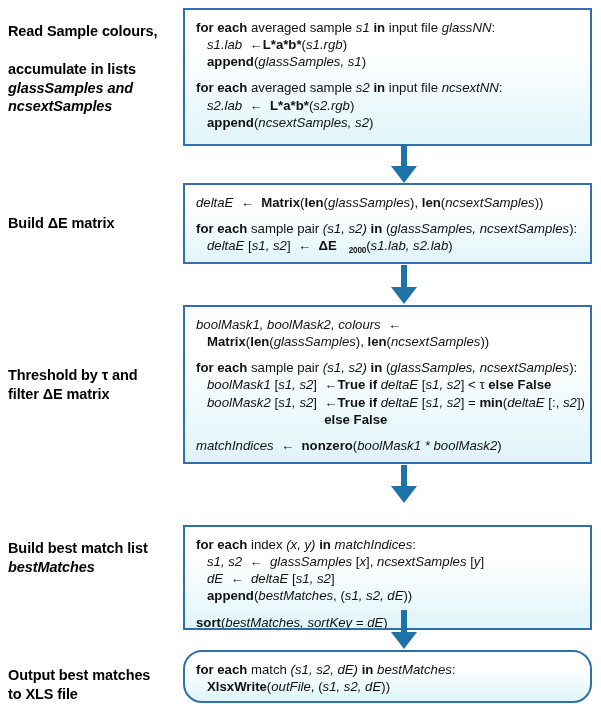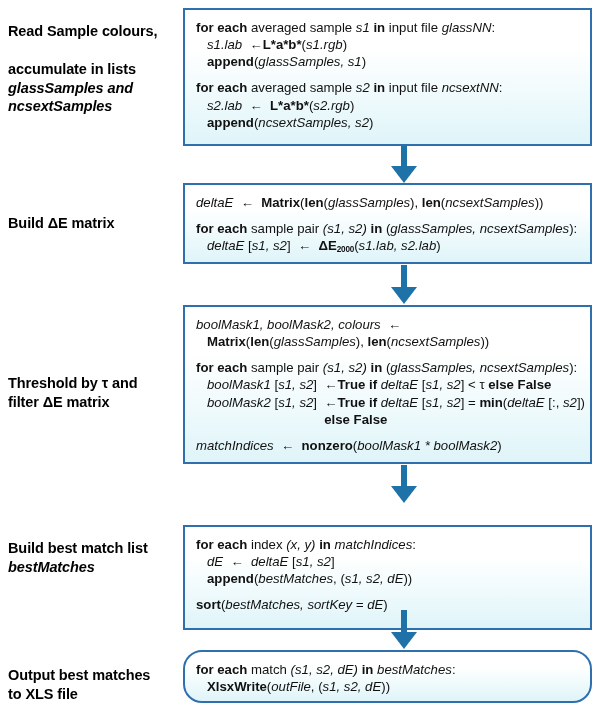--- a/index.html
+++ b/index.html
@@ -57,20 +57,21 @@
   }
   .code-line.blank { height: 9px; }
   .b  { font-weight: bold; font-style: normal; }
   .i  { font-style: italic; font-weight: normal; }
   .n  { font-style: normal; font-weight: normal; }
   .sub {
     font-size: 0.62em;
     vertical-align: -0.28em;
     font-weight: bold;
     letter-spacing: -0.2px;
+    margin-left: 12px;
   }
 
   
   .arrow {
     position: absolute;
     width: 26px;
   }
   .arrow .shaft {
     position: absolute;
     left: 10px;
@@ -125,21 +126,21 @@
     <div class="code-line blank"></div>
     <div class="code-line"><span class="b">for each</span> <span class="n">sample pair</span> <span class="i">(s1, s2)</span> <span class="b">in</span> <span class="n">(</span><span class="i">glassSamples, ncsextSamples</span><span class="n">):</span></div>
     <div class="code-line">   <span class="i">deltaE</span> <span class="n">[</span><span class="i">s1, s2</span><span class="n">]</span>  <span class="n">←</span>  <span class="b">ΔE<span class="sub">2000</span></span><span class="n">(</span><span class="i">s1.lab, s2.lab</span><span class="n">)</span></div>
   </div>
 
   <div class="arrow" style="left:391px; top:265px; height:40px;">
     <div class="shaft" style="height:23px;"></div>
     <div class="head" style="top:22px;"></div>
   </div>
 
-  <div class="stage-label" style="top:374px;">
+  <div class="stage-label" style="top:366px;">
     <span>Threshold by τ and</span><br>
     <span>filter ΔE matrix</span>
   </div>
 
   <div class="code-box" style="top:305px; height:159px;">
     <div class="code-line"><span class="i">boolMask1, boolMask2, colours</span>  <span class="n">←</span></div>
     <div class="code-line">   <span class="b">Matrix</span><span class="n">(</span><span class="b">len</span><span class="n">(</span><span class="i">glassSamples</span><span class="n">), </span><span class="b">len</span><span class="n">(</span><span class="i">ncsextSamples</span><span class="n">))</span></div>
     <div class="code-line blank"></div>
     <div class="code-line"><span class="b">for each</span> <span class="n">sample pair</span> <span class="i">(s1, s2)</span> <span class="b">in</span> <span class="n">(</span><span class="i">glassSamples, ncsextSamples</span><span class="n">):</span></div>
     <div class="code-line">   <span class="i">boolMask1</span> <span class="n">[</span><span class="i">s1, s2</span><span class="n">]</span>  <span class="n">←</span><span class="b">True if</span> <span class="i">deltaE</span> <span class="n">[</span><span class="i">s1, s2</span><span class="n">] &lt; τ </span><span class="b">else False</span></div>
@@ -154,20 +155,21 @@
     <div class="head" style="top:21px;"></div>
   </div>
 
   <div class="stage-label" style="top:539px;">
     <span>Build best match list</span><br>
     <span class="it">bestMatches</span>
   </div>
 
   <div class="code-box" style="top:525px; height:105px;">
     <div class="code-line"><span class="b">for each</span> <span class="n">index</span> <span class="i">(x, y)</span> <span class="b">in</span> <span class="i">matchIndices</span><span class="n">:</span></div>
+    <div class="code-line">   <span class="i">s1, s2</span>  <span class="n">←</span>  <span class="i">glassSamples</span> <span class="n">[</span><span class="i">x</span><span class="n">], </span><span class="i">ncsextSamples</span> <span class="n">[</span><span class="i">y</span><span class="n">]</span></div>
     <div class="code-line">   <span class="i">dE</span>  <span class="n">←</span>  <span class="i">deltaE</span> <span class="n">[</span><span class="i">s1, s2</span><span class="n">]</span></div>
     <div class="code-line">   <span class="b">append</span><span class="n">(</span><span class="i">bestMatches</span><span class="n">, (</span><span class="i">s1, s2, dE</span><span class="n">))</span></div>
     <div class="code-line blank"></div>
     <div class="code-line"><span class="b">sort</span><span class="n">(</span><span class="i">bestMatches, sortKey = dE</span><span class="n">)</span></div>
   </div>
 
   <div class="arrow" style="left:391px; top:610px; height:40px;">
     <div class="shaft" style="height:23px;"></div>
     <div class="head" style="top:22px;"></div>
   </div>

